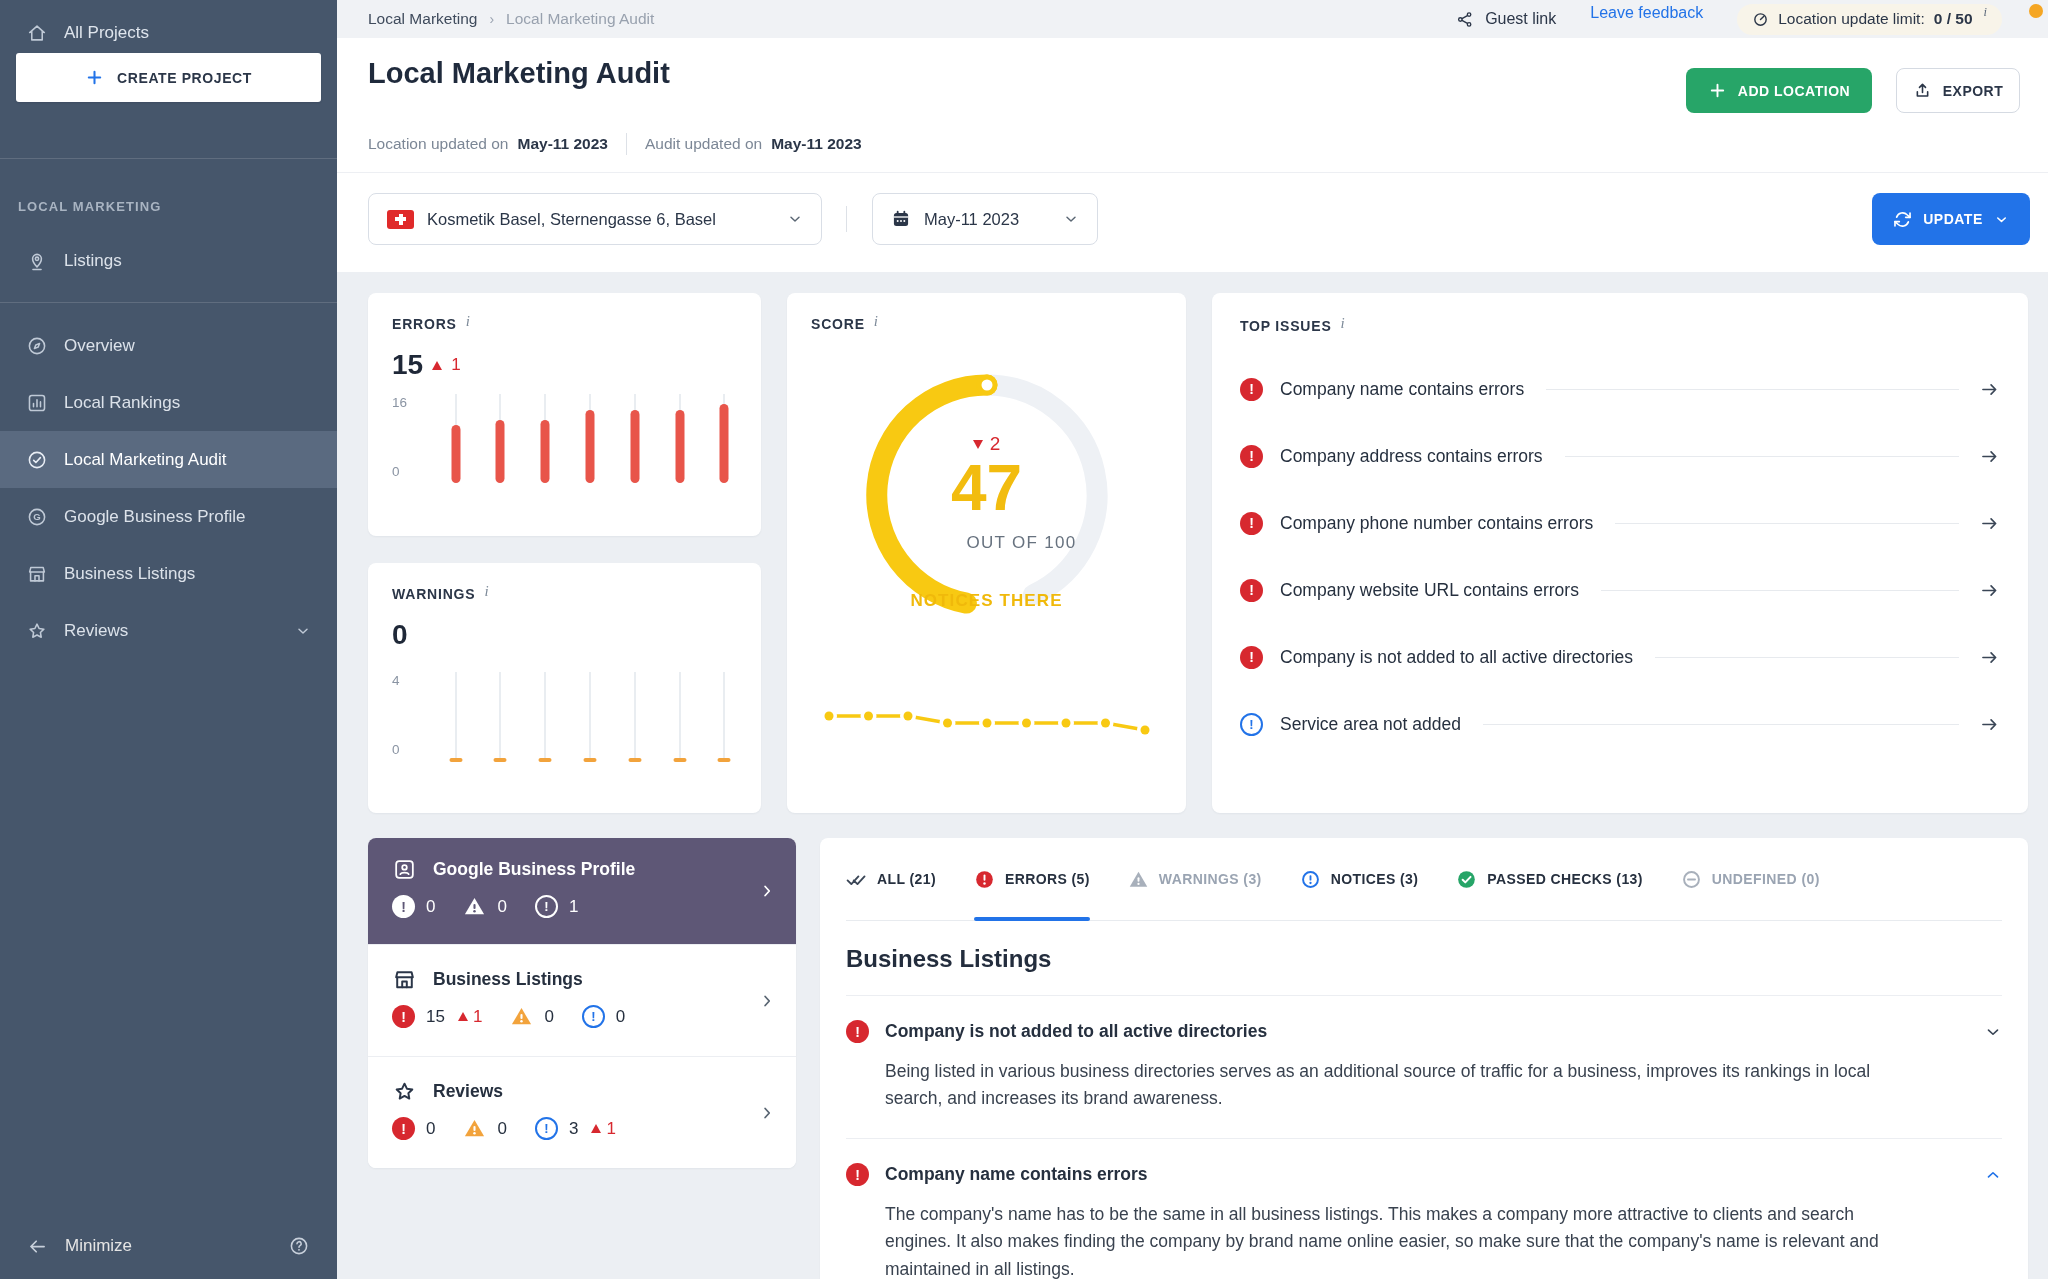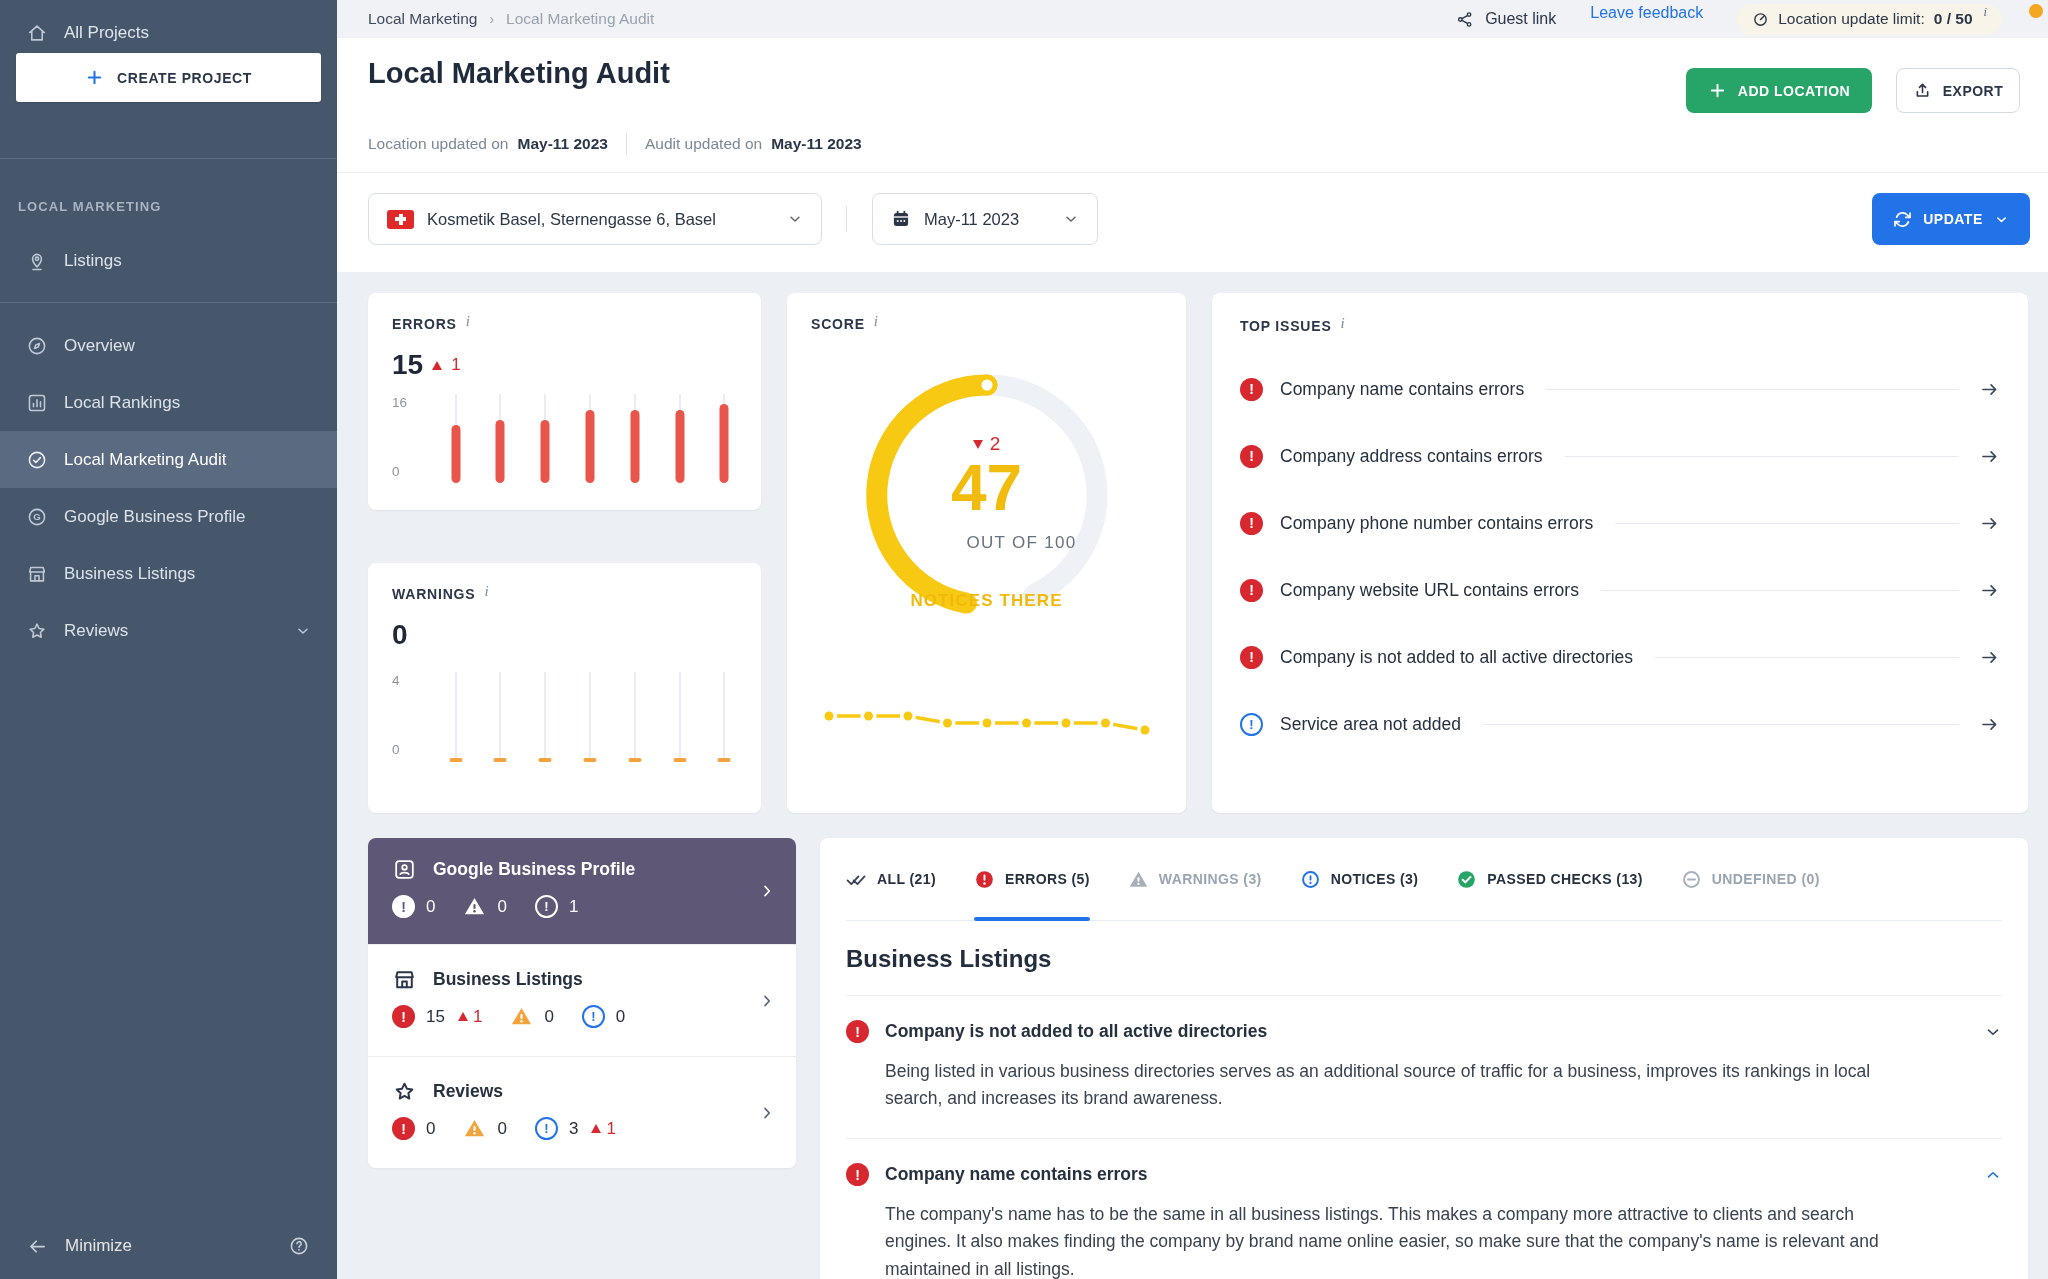--- a/index.html
+++ b/index.html
@@ -80,21 +80,21 @@
   .btn-update{position:absolute;left:1535px;top:155px;width:158px;height:52px;background:#2273E8;color:#fff;}
   .btn-update .chev{width:15px;height:15px;color:#fff;}
 
   
   .card{position:absolute;background:#fff;border-radius:8px;box-shadow:0 1px 2px rgba(23,34,57,.05);box-sizing:border-box;}
   .card-label{font-size:14px;font-weight:bold;letter-spacing:.8px;color:#2B3648;}
   .info-i{font-family:"Liberation Serif","DejaVu Serif",serif;font-style:italic;font-weight:normal;
           font-size:15px;color:#7D8A99;margin-left:9px;display:inline-block;transform:translateY(-3px);}
 
   
-  #card-errors{left:368px;top:293px;width:393px;height:217px;padding:22px 24px;}
+  #card-errors{left:368px;top:293px;width:393px;height:243px;padding:22px 24px;}
   #card-warnings{left:368px;top:563px;width:393px;height:250px;padding:22px 24px;}
   .big-row{display:flex;align-items:center;gap:9px;margin-top:16px;}
   .big-num{font-size:28px;font-weight:800;color:#1F2838;}
   .tri-up{width:0;height:0;border-left:5.5px solid transparent;border-right:5.5px solid transparent;
           border-bottom:9px solid #D7282F;display:inline-block;}
   .tri-down{width:0;height:0;border-left:5.5px solid transparent;border-right:5.5px solid transparent;
           border-top:9px solid #D7282F;display:inline-block;}
   .d-red{color:#D7282F;font-size:17px;font-weight:normal;}
   .mini-chart{display:flex;margin-top:18px;height:84px;gap:7px;}
   .ylab{display:flex;flex-direction:column;justify-content:space-between;width:28px;font-size:13.5px;

